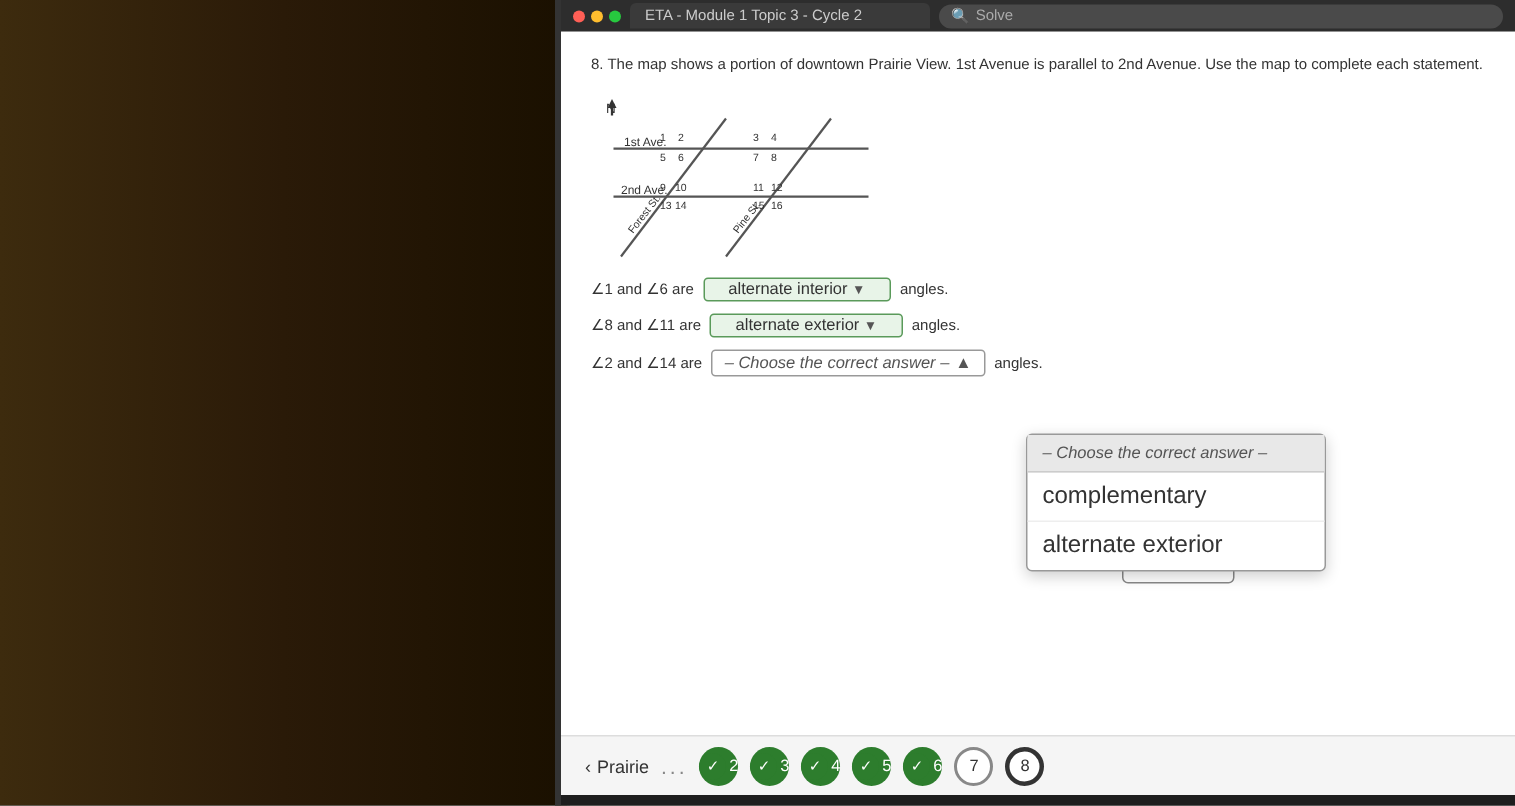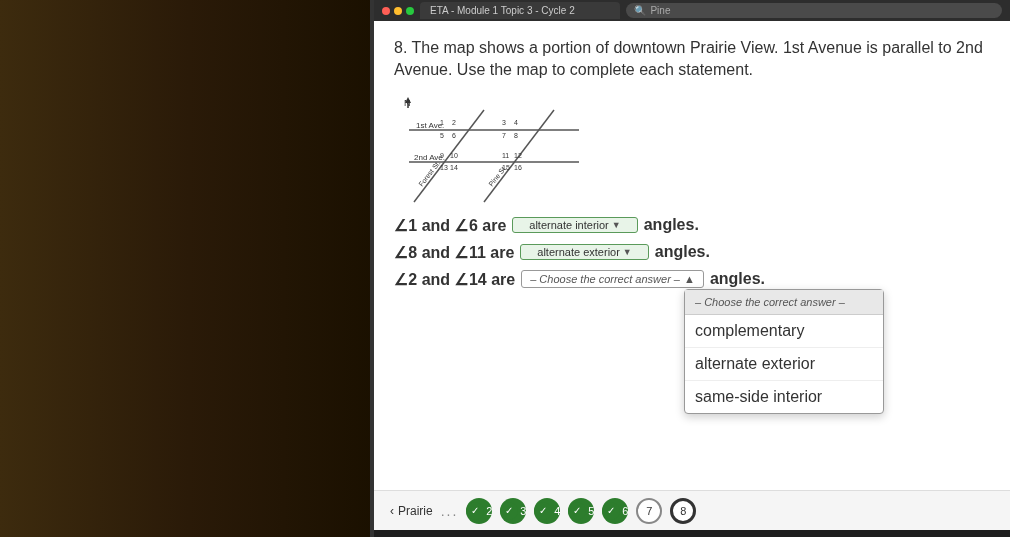--- a/index.html
+++ b/index.html
@@ -90,21 +90,21 @@
     
     .content-area {
       background: #ffffff;
       margin: 0;
       padding: 16px 20px;
       height: calc(100% - 28px - 40px);
       overflow: hidden;
     }
 
     .question-header {
-      font-size: 16px;
+      font-size: 10px;
       color: #333;
       margin-bottom: 10px;
       line-height: 1.4;
     }
 
     
     .map-container {
       display: flex;
       align-items: center;
       margin-bottom: 14px;
@@ -124,22 +124,21 @@
     .statement-row {
       display: flex;
       align-items: center;
       margin-bottom: 8px;
       font-size: 12px;
       color: #333;
       gap: 6px;
     }
 
     .statement-text {
-      font-size: 16px;
-      font-weight: bold;
+      font-size: 10px;
     }
 
     .answer-badge {
       background: #e8f4e8;
       border: 1px solid #5a9a5a;
       border-radius: 3px;
       padding: 1px 16px;
       font-size: 11px;
       color: #333;
       display: flex;
@@ -291,21 +290,21 @@
 
   <div class="browser-chrome">
     <div class="browser-dots">
       <div class="dot dot-red"></div>
       <div class="dot dot-yellow"></div>
       <div class="dot dot-green"></div>
     </div>
     <div class="browser-tab">ETA - Module 1 Topic 3 - Cycle 2</div>
     <div class="address-bar">
       <span>🔍</span>
-      <span>Pine</span>
+      <span>Solve</span>
     </div>
   </div>
 
   <div class="content-area" style="position:relative;">
 
     <div class="question-header">8. The map shows a portion of downtown Prairie View. 1st Avenue is parallel to 2nd Avenue. Use the map to complete each statement.</div>
 
     <div class="map-container">
       <div class="map-diagram">
         <svg viewBox="0 0 200 120" width="200" height="120">
@@ -384,21 +383,20 @@
         </div>
         <span class="statement-text">angles.</span>
       </div>
 
     </div>
 
     <div class="dropdown-open">
       <div class="dropdown-header">– Choose the correct answer –</div>
       <div class="dropdown-item">complementary</div>
       <div class="dropdown-item">alternate exterior</div>
-      <div class="dropdown-item">same-side interior</div>
     </div>
 
     <button class="clear-all-btn">Clear All</button>
 
   </div>
 
   <div class="bottom-nav">
     <div class="prev-btn">
       <span>‹</span>
       <span>Prairie</span>

